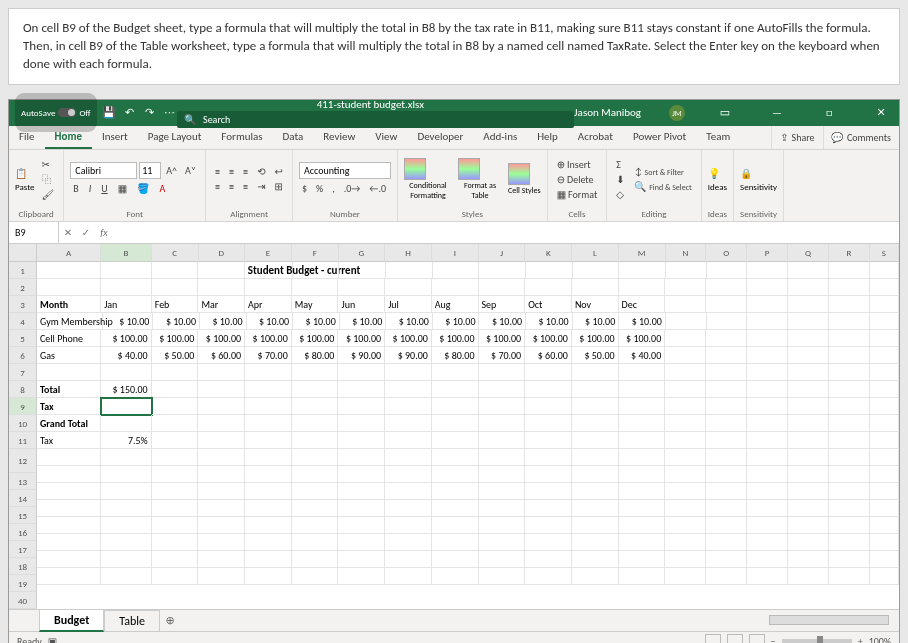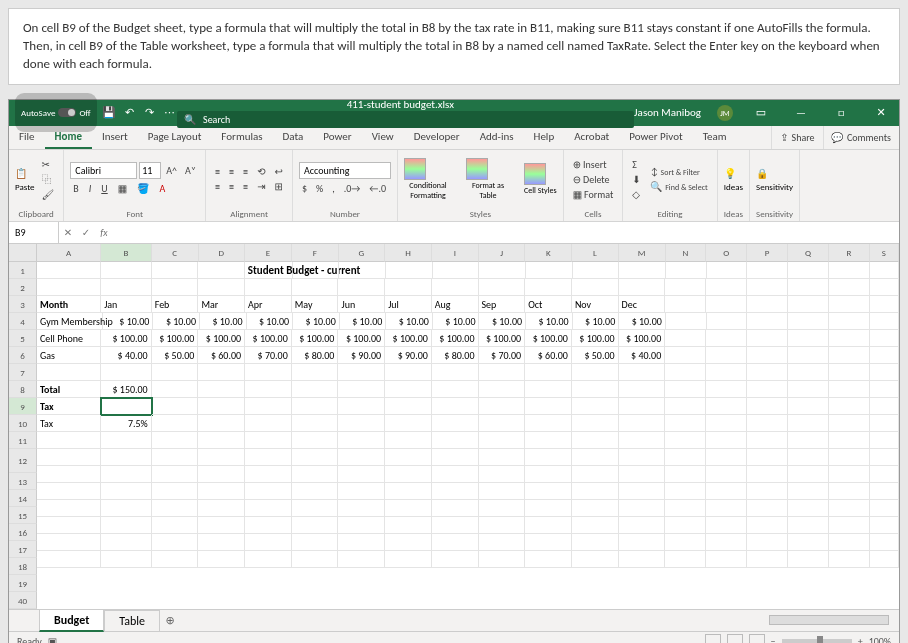--- a/index.html
+++ b/index.html
@@ -9,21 +9,21 @@
 
 .excel-window { border: 1px solid #999; background: #fff; }
 
 .titlebar { background: #217346; height: 26px; display: flex; align-items: center; color: #fff; padding: 0 6px; }
 .titlebar .left-group { display: flex; align-items: center; gap: 6px; }
 .autosave { background: rgba(0,0,0,.2); border-radius: 9px; padding: 14px 6px; font-size: 9px; display: flex; align-items: center; gap: 3px; }
 .autosave .toggle { width: 18px; height: 9px; background: #555; border-radius: 5px; display: inline-block; position: relative; }
 .autosave .toggle::after { content:''; position:absolute; width:7px; height:7px; background:#ccc; border-radius:50%; top:1px; right:1px; }
 .qat-icon { width: 14px; height: 14px; display: flex; align-items: center; justify-content: center; font-size: 11px; cursor: pointer; }
 .title-center { flex: 1; text-align: center; font-size: 11px; }
-.title-right { display: flex; align-items: center; gap: 16px; }
+.title-right { display: flex; align-items: center; gap: 28px; }
 .user-badge { width: 16px; height: 16px; background: #5b8a3a; border-radius: 50%; display: flex; align-items: center; justify-content: center; font-size: 8px; }
 .winbtn { width: 24px; text-align: center; font-size: 11px; cursor: pointer; }
 
 .search-box { background: #185c37; border-radius: 2px; padding: 2px 8px; display: flex; align-items: center; gap: 6px; min-width: 140px; font-size: 10px; }
 
 .tabstrip { background: #f3f2f1; height: 24px; display: flex; border-bottom: 1px solid #d4d4d4; }
 .tab-item { padding: 4px 10px; font-size: 11px; color: #444; cursor: pointer; }
 .tab-item.active { border-bottom: 2px solid #217346; color: #217346; font-weight: 600; }
 .tab-right { margin-left: auto; display: flex; }
 .tab-btn { padding: 4px 8px; font-size: 10px; color: #444; border-left: 1px solid #ddd; cursor: pointer; display: flex; align-items: center; gap: 3px; }
@@ -120,21 +120,21 @@
     </div>
   </div>
 
   <div class="tabstrip">
     <div class="tab-item">File</div>
     <div class="tab-item active">Home</div>
     <div class="tab-item">Insert</div>
     <div class="tab-item">Page Layout</div>
     <div class="tab-item">Formulas</div>
     <div class="tab-item">Data</div>
-    <div class="tab-item">Power</div>
+    <div class="tab-item">Review</div>
     <div class="tab-item">View</div>
     <div class="tab-item">Developer</div>
     <div class="tab-item">Add-ins</div>
     <div class="tab-item">Help</div>
     <div class="tab-item">Acrobat</div>
     <div class="tab-item">Power Pivot</div>
     <div class="tab-item">Team</div>
     <div class="tab-right">
       <div class="tab-btn">
           <span>⇪</span>
@@ -213,21 +213,21 @@
             <span class="rbtn">%</span>
             <span class="rbtn">,</span>
             <span class="rbtn">.0→</span>
             <span class="rbtn">←.0</span>
           </div>
         </div>
       </div>
       <div class="ribbon-group-label">Number</div>
     </div>
     <div class="ribbon-group">
-      <div class="ribbon-group-body" style="gap:14px">
+      <div class="ribbon-group-body" style="gap:6px">
         <div class="vstack">
             <div class="cond-fmt-icon"></div>
             <span style="font-size:8px;max-width:48px;text-align:center">Conditional Formatting</span>
           </div>
         <div class="vstack">
             <div class="cond-fmt-icon"></div>
             <span style="font-size:8px;max-width:44px;text-align:center">Format as Table</span>
           </div>
         <div class="vstack">
             <div class="cond-fmt-icon"></div>
@@ -535,20 +535,41 @@
             <div class="cell wL"></div>
             <div class="cell wM"></div>
             <div class="cell wN"></div>
             <div class="cell wO"></div>
             <div class="cell wP"></div>
             <div class="cell wQ"></div>
             <div class="cell wR"></div>
             <div class="cell wS"></div>
           </div>
           <div class="row">
+            <div class="cell wA bold">Grand Total</div>
+            <div class="cell wB"></div>
+            <div class="cell wC"></div>
+            <div class="cell wD"></div>
+            <div class="cell wE"></div>
+            <div class="cell wF"></div>
+            <div class="cell wG"></div>
+            <div class="cell wH"></div>
+            <div class="cell wI"></div>
+            <div class="cell wJ"></div>
+            <div class="cell wK"></div>
+            <div class="cell wL"></div>
+            <div class="cell wM"></div>
+            <div class="cell wN"></div>
+            <div class="cell wO"></div>
+            <div class="cell wP"></div>
+            <div class="cell wQ"></div>
+            <div class="cell wR"></div>
+            <div class="cell wS"></div>
+          </div>
+          <div class="row">
             <div class="cell wA">Tax</div>
             <div class="cell wB rt">7.5%</div>
             <div class="cell wC"></div>
             <div class="cell wD"></div>
             <div class="cell wE"></div>
             <div class="cell wF"></div>
             <div class="cell wG"></div>
             <div class="cell wH"></div>
             <div class="cell wI"></div>
             <div class="cell wJ"></div>

